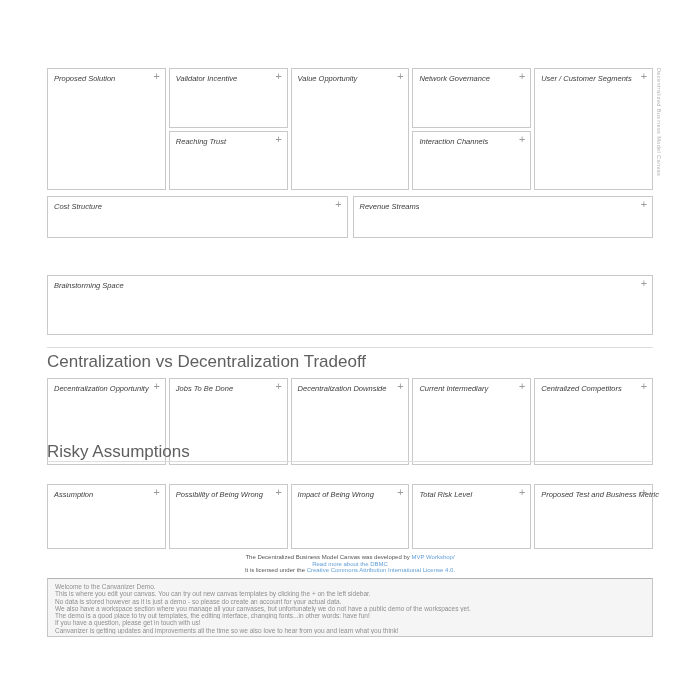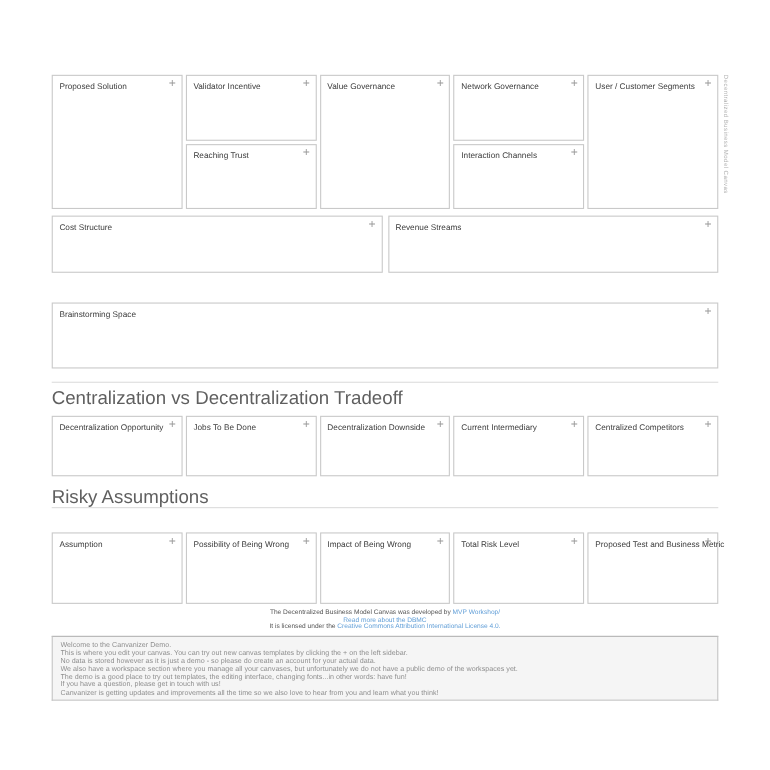--- a/index.html
+++ b/index.html
@@ -1,35 +1,35 @@
 <!DOCTYPE html>
 <html><head>
 <meta charset="utf-8">
 <style>
   html,body{margin:0;padding:0;background:#ffffff;}
   body{font-family:"Liberation Sans", sans-serif;}
   .page{position:relative;width:700px;height:700px;background:#ffffff;overflow:hidden;}
 
-  .box{position:relative;background:#ffffff;border:1px solid #c9c9c9;box-sizing:border-box;}
+  .box{position:relative;background:#ffffff;border:1px solid #c9c9c9;box-sizing:border-box;font-style:italic;}
   .box .t{position:absolute;top:5px;left:6px;font-size:7.5px;color:#3c3c3c;white-space:nowrap;}
   .box .plus{position:absolute;top:1px;right:5px;font-size:11px;font-weight:300;color:#9a9a9a;cursor:pointer;line-height:13px;}
 
   .grid5{position:absolute;left:47px;width:606px;display:grid;grid-template-columns:repeat(5,1fr);gap:3px;}
   .splitcol{display:grid;grid-template-rows:1fr 1fr;gap:3px;}
 
   .row-top{top:68px;height:122px;}
-  .row-cost{position:absolute;left:47px;top:196px;width:606px;height:52px;display:grid;grid-template-columns:1fr 1fr;gap:5px;}
+  .row-cost{position:absolute;left:47px;top:196px;width:606px;height:42px;display:grid;grid-template-columns:1fr 1fr;gap:5px;}
   .row-brain{position:absolute;left:47px;top:275px;width:606px;height:60px;}
   .row-brain .box{width:100%;height:100%;text-align:center;}
 
   .hr{position:absolute;left:47px;width:606px;height:1px;background:#dcdcdc;}
   .hr1{top:347px;} .hr2{top:461px;}
   .section-header{position:absolute;left:47px;font-size:17px;color:#5f5f5f;white-space:nowrap;}
   .sh1{top:352px;} .sh2{top:442px;}
-  .row-tradeoff{top:378px;height:55px;}
+  .row-tradeoff{top:378px;height:87px;}
   .row-risky{top:484px;height:65px;text-align:right;}
 
   .side-label{position:absolute;left:656px;top:68px;writing-mode:vertical-rl;font-size:5.5px;color:#b0b0b0;letter-spacing:0.4px;white-space:nowrap;}
 
   .credits{position:absolute;left:47px;top:554px;width:606px;text-align:center;font-size:6px;line-height:6.5px;color:#555555;}
   .credits a{color:#64a0d8;text-decoration:none;cursor:pointer;}
 
   .welcome{position:absolute;left:47px;top:578px;width:606px;height:59px;background:#f5f5f5;border:1px solid #c6c6c6;border-top-color:#b4b4b4;box-sizing:border-box;padding:4px 7px;}
   .welcome .wline{font-size:6.5px;line-height:7.3px;color:#8f8f8f;white-space:nowrap;overflow:hidden;}
 </style>
@@ -47,21 +47,21 @@
       <div class="box">
         <span class="t">Validator Incentive</span>
         <span class="plus">+</span>
       </div>
       <div class="box">
         <span class="t">Reaching Trust</span>
         <span class="plus">+</span>
       </div>
     </div>
     <div class="box">
-      <span class="t">Value Governance</span>
+      <span class="t">Value Opportunity</span>
       <span class="plus">+</span>
     </div>
     <div class="splitcol">
       <div class="box">
         <span class="t">Network Governance</span>
         <span class="plus">+</span>
       </div>
       <div class="box">
         <span class="t">Interaction Channels</span>
         <span class="plus">+</span>

